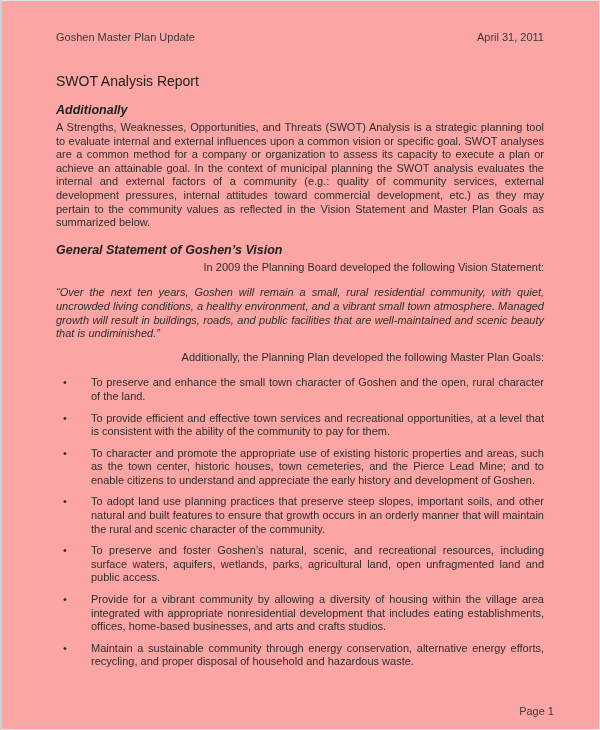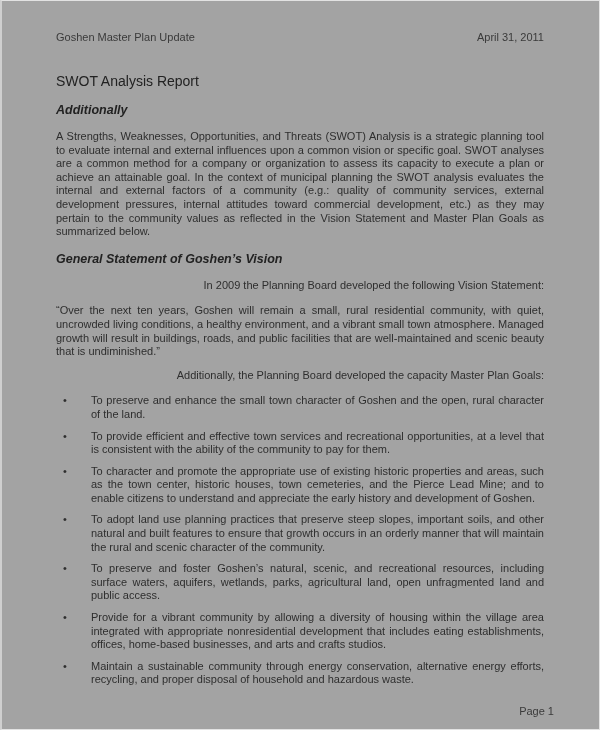--- a/index.html
+++ b/index.html
@@ -5,21 +5,21 @@
   html, body {
     margin: 0;
     padding: 0;
     background: #ffffff;
   }
   .page {
     position: relative;
     width: 600px;
     height: 730px;
     box-sizing: border-box;
-    background: #a3a3a3;
+    background: #fca5a5;
     border: 1px solid #e2e2e2;
     border-left: 2px solid #cfcfcf;
     padding: 30px 55px 0 54px;
     font-family: "Liberation Sans", "DejaVu Sans", sans-serif;
     color: #2e2e2e;
     overflow: hidden;
   }
   .doc-header {
     display: flex;
     justify-content: space-between;
@@ -39,30 +39,31 @@
     font-weight: bold;
     font-style: italic;
     color: #222222;
     margin: 13px 0 3px 0;
     line-height: 15px;
   }
   .body-text {
     font-size: 11px;
     line-height: 13.6px;
     text-align: justify;
-    margin: 12px 0 0 0;
+    margin: 3px 0 0 0;
     color: #2e2e2e;
   }
   .spaced {
     margin-top: 10px;
   }
   .no-justify {
     text-align: right;
   }
   .vision-statement {
+    font-style: italic;
     margin-top: 12px;
   }
   .goals-list {
     list-style: none;
     margin: 12px 0 0 0;
     padding: 0;
   }
   .goals-list li {
     display: flex;
     margin: 0 0 8px 0;
@@ -98,21 +99,21 @@
   </header>
 
   <h1 class="doc-title">SWOT Analysis Report</h1>
 
   <h2 class="section-heading">Additionally</h2>
   <p class="body-text">A Strengths, Weaknesses, Opportunities, and Threats (SWOT) Analysis is a strategic planning tool to evaluate internal and external influences upon a common vision or specific goal. SWOT analyses are a common method for a company or organization to assess its capacity to execute a plan or achieve an attainable goal.  In the context of municipal planning the SWOT analysis evaluates the internal and external factors of a community (e.g.: quality of community services, external development pressures, internal attitudes toward commercial development, etc.) as they may pertain to the community values as reflected in the Vision Statement and Master Plan Goals as summarized below.</p>
 
   <h2 class="section-heading" style="">General Statement of Goshen’s Vision</h2>
   <p class="body-text no-justify">In 2009 the Planning Board developed the following Vision Statement:</p>
   <p class="body-text vision-statement">“Over the next ten years, Goshen will remain a small, rural residential community, with quiet, uncrowded living conditions, a healthy environment, and a vibrant small town atmosphere.  Managed growth will result in buildings, roads, and public facilities that are well-maintained and scenic beauty that is undiminished.”</p>
-  <p class="body-text no-justify spaced">Additionally, the Planning Board developed the capacity Master Plan Goals:</p>
+  <p class="body-text no-justify spaced">Additionally, the Planning Plan developed the following Master Plan Goals:</p>
 
   <ul class="goals-list">
     <li>
       <span class="bullet">•</span>
       <span class="goal-text">To preserve and enhance the small town character of Goshen and the open, rural character of the land.</span>
     </li>
     <li>
       <span class="bullet">•</span>
       <span class="goal-text">To provide efficient and effective town services and recreational opportunities, at a level that is consistent with the ability of the community to pay for them.</span>
     </li>

